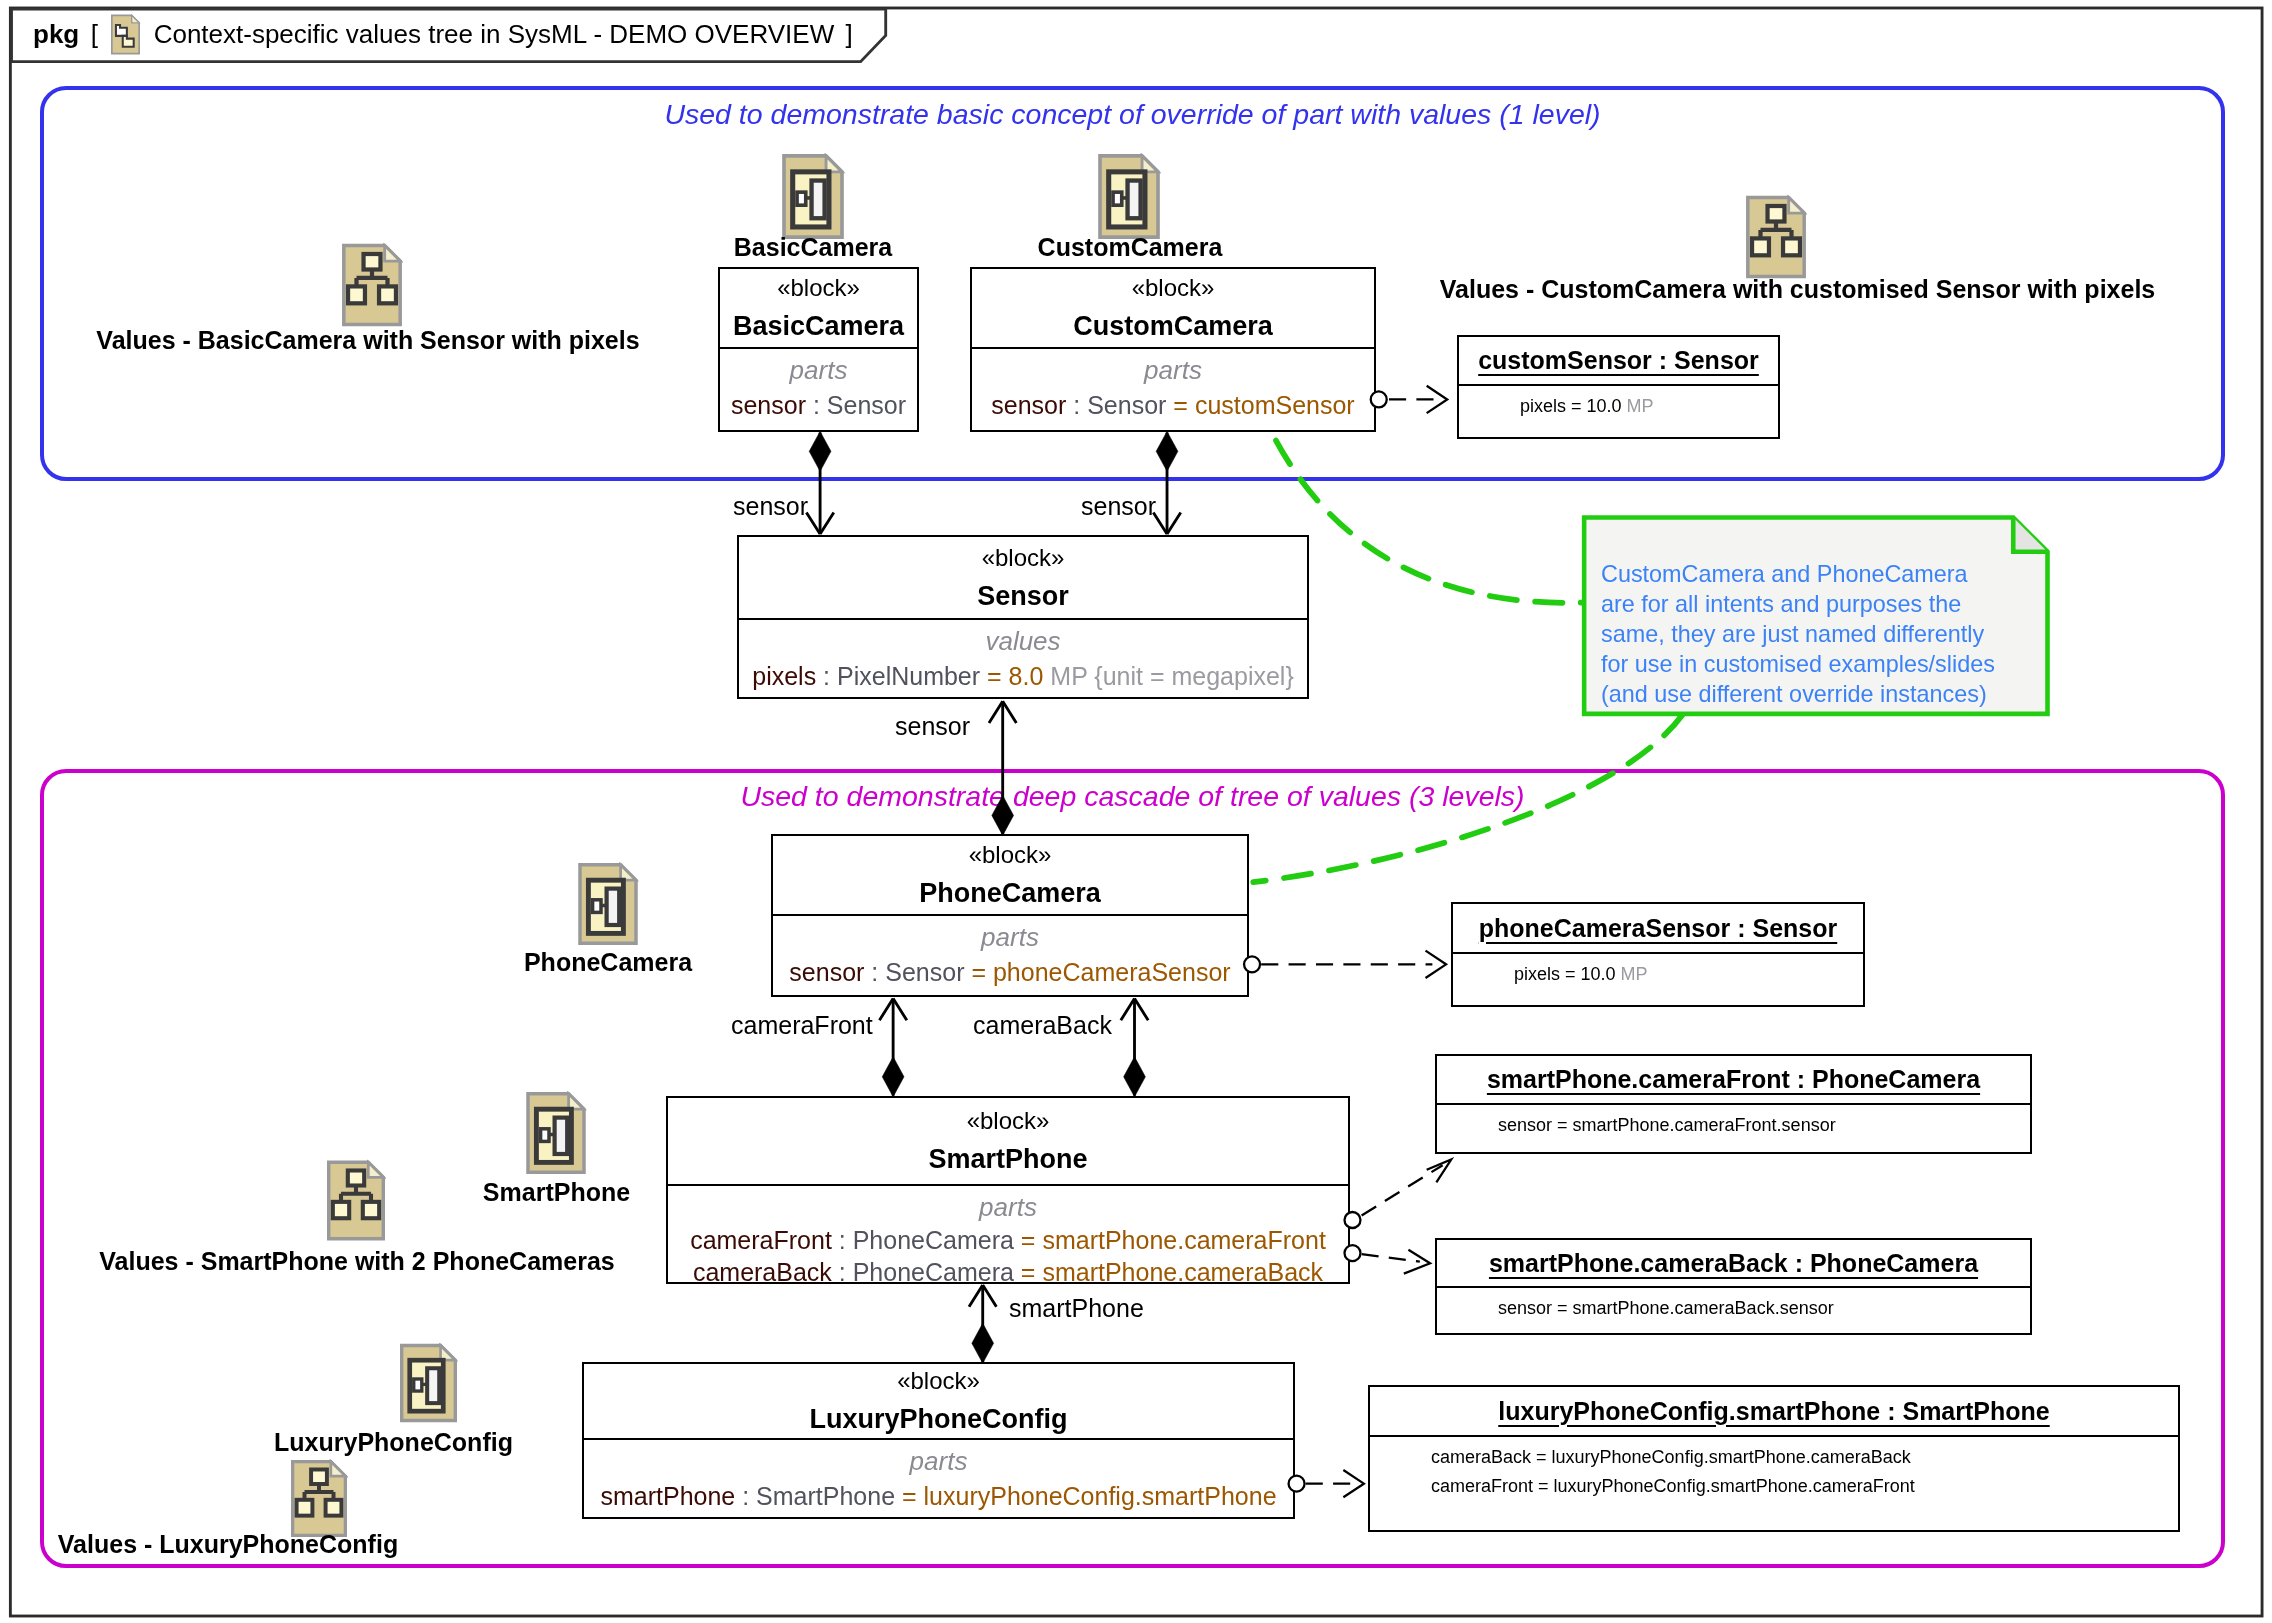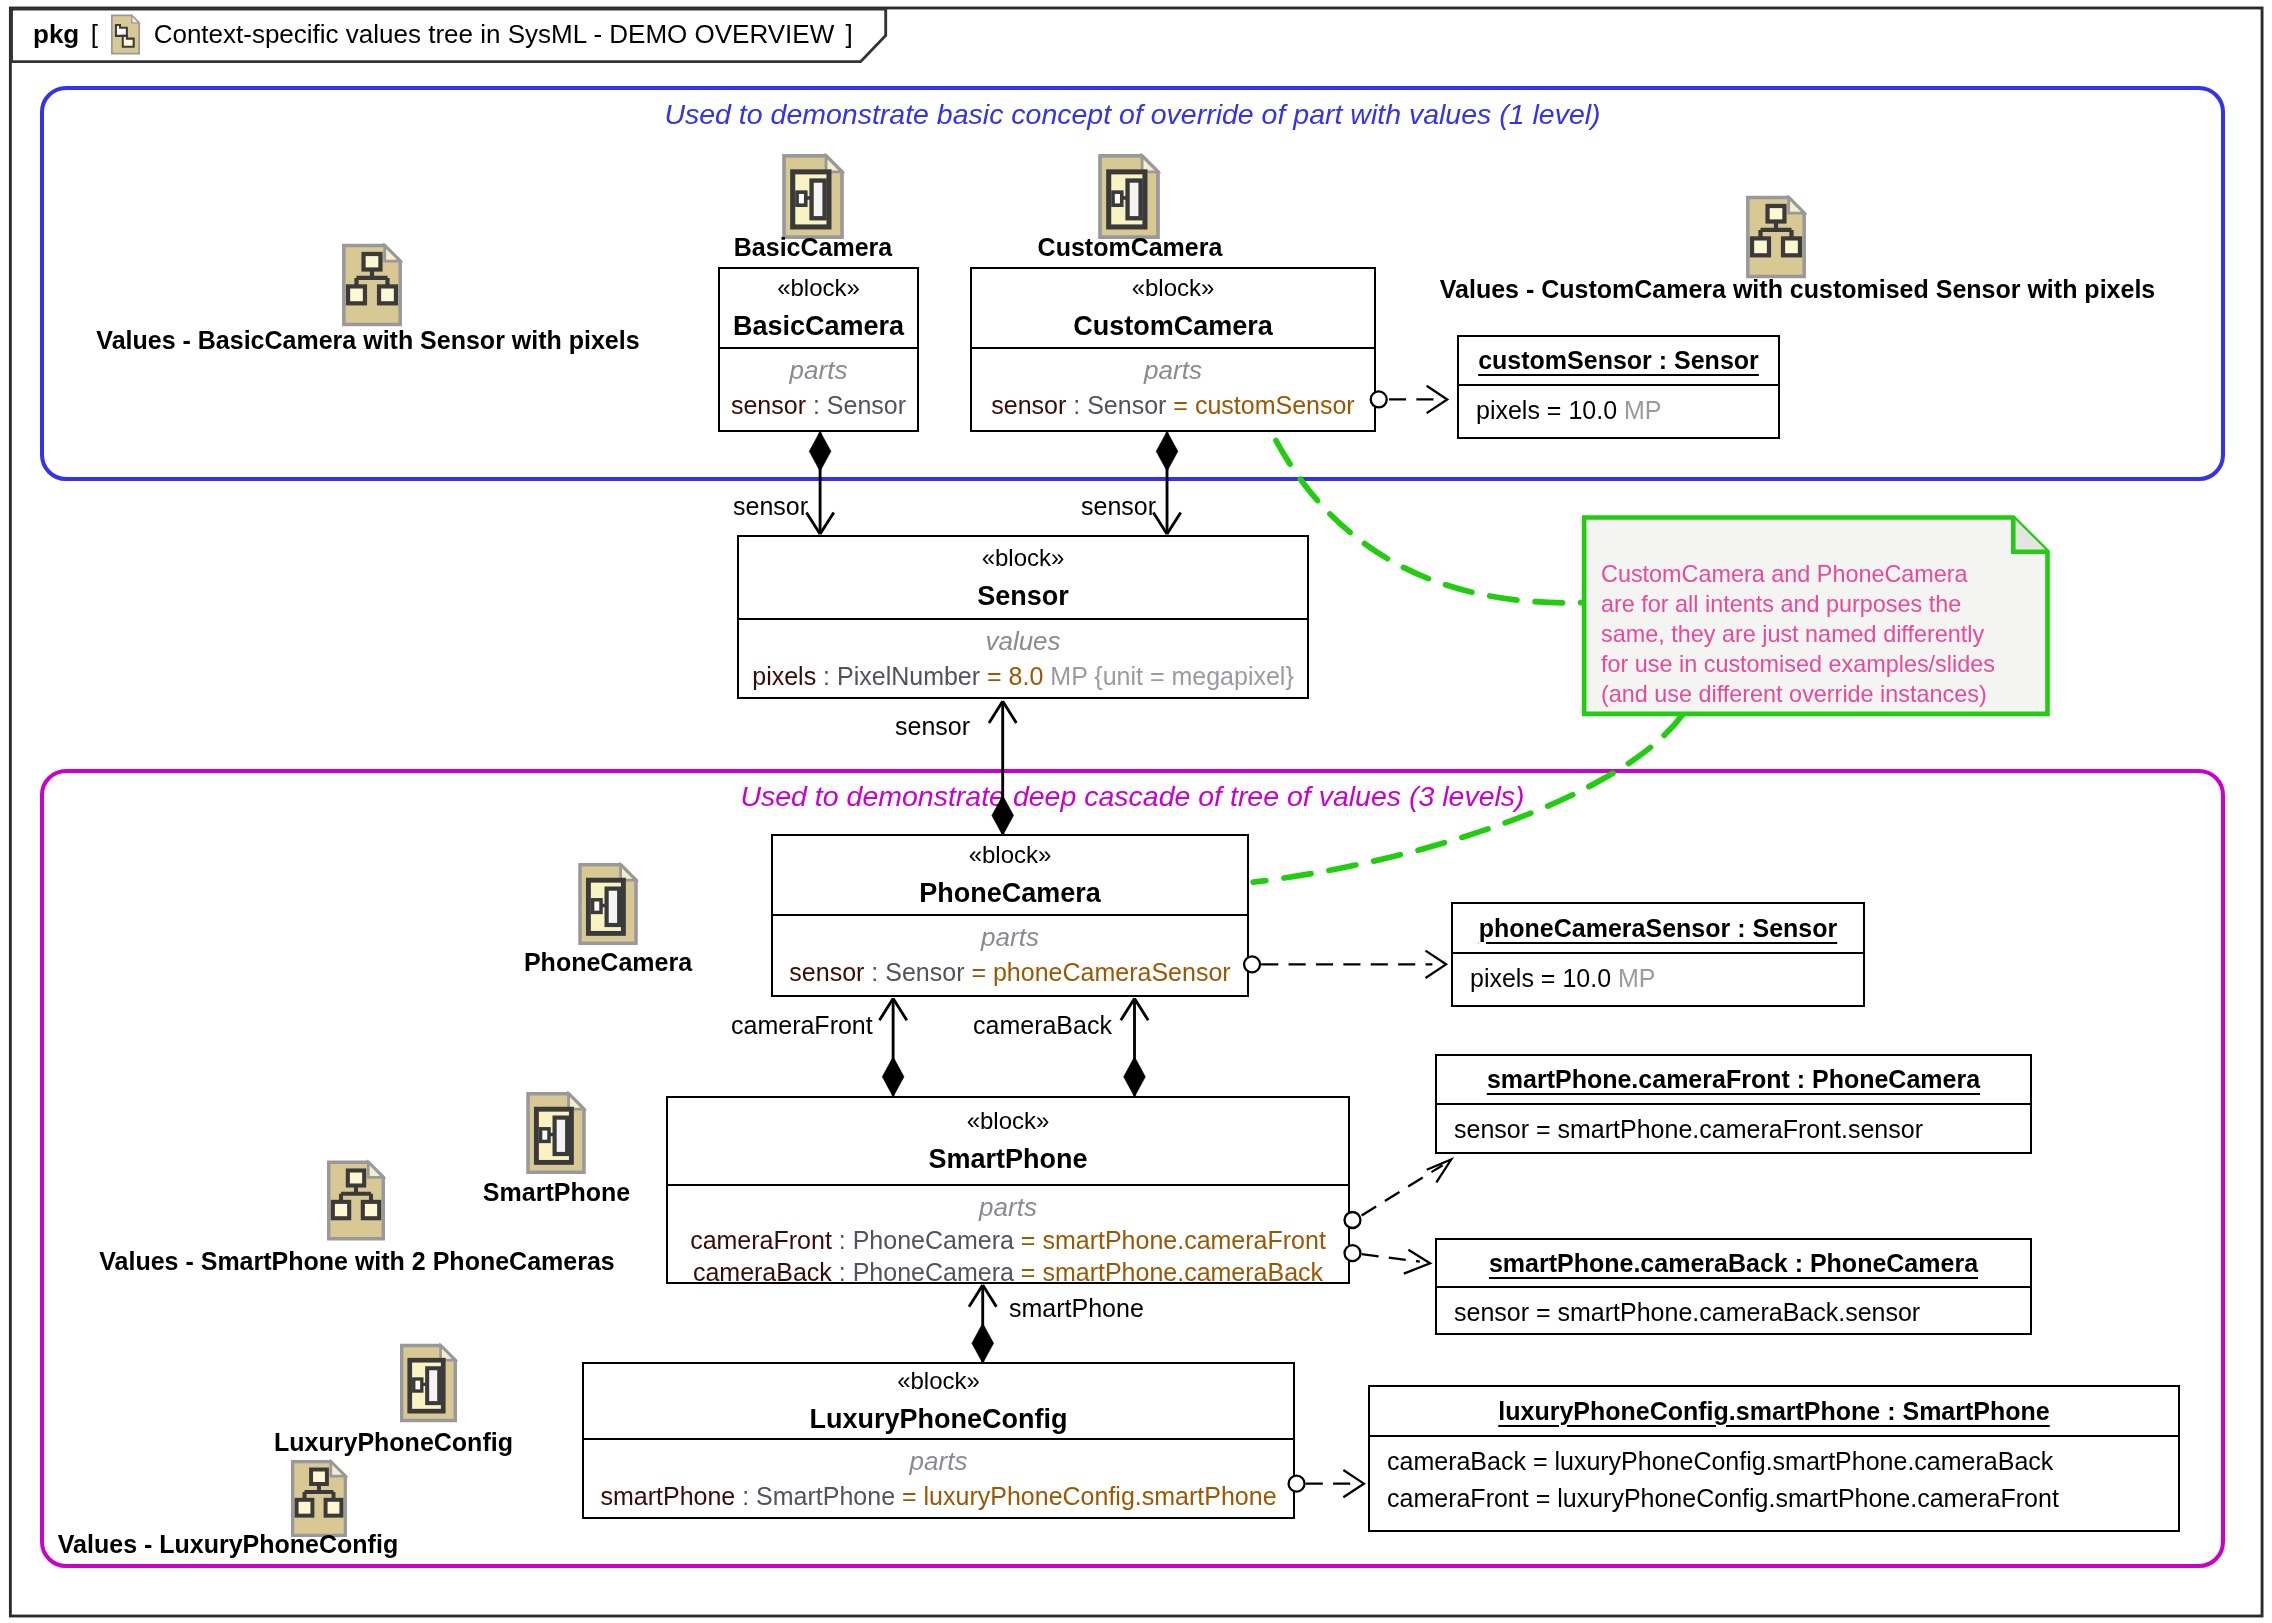--- a/index.html
+++ b/index.html
@@ -23,32 +23,32 @@
   .pl{font-size:25px;white-space:nowrap;}
   .pn{color:#3a0a05;}
   .pt{color:#52525e;}
   .pv{color:#9c5700;}
   .pu{color:#9a9aa0;}
 
   
   .inst{position:absolute;background:#fff;border:2.3px solid #000;box-sizing:border-box;z-index:1;}
   .it{display:flex;justify-content:center;align-items:center;border-bottom:2.3px solid #000;box-sizing:border-box;
       font-size:25px;font-weight:bold;text-decoration:underline;text-decoration-thickness:2.3px;text-underline-offset:5.1px;}
-  .ib{padding:10.3px 5.7px 0 17px;font-size:25px;display:flex;flex-direction:column;gap:8px;}
+  .ib{padding:10.3px 5.7px 0 17px;font-size:18px;display:flex;flex-direction:column;gap:8px;margin-left:44px;}
 
   .sideLbl{position:absolute;font-size:25px;font-weight:bold;text-align:center;white-space:nowrap;z-index:1;}
   .edgeLbl{position:absolute;font-size:25px;color:#000;white-space:nowrap;z-index:1;}
   .icon{position:absolute;z-index:1;}
 
   
   #tab-text{position:absolute;left:33px;top:17px;height:35px;display:flex;align-items:center;gap:11.4px;font-size:26px;z-index:1;}
   #tab-text .kw{font-weight:bold;}
 
   
-  #note-text{position:absolute;left:1601px;top:559px;width:439px;font-size:23.4px;line-height:30px;color:#ec4899;z-index:1;}
+  #note-text{position:absolute;left:1601px;top:559px;width:439px;font-size:23.4px;line-height:30px;color:#3b82f6;z-index:1;}
 </style>
 </head>
 <body>
 
 <div id="canvas">
 
   <svg id="base-layer" class="layer" viewBox="0 0 3983 2846" width="2273" height="1624">
     <defs>
       <symbol id="doc-bdd" viewBox="0 0 44 60">
         <path d="M2 2 H31 L42 13 V58 H2 Z" fill="#d8c893" stroke="#999" stroke-width="2.5"></path>

